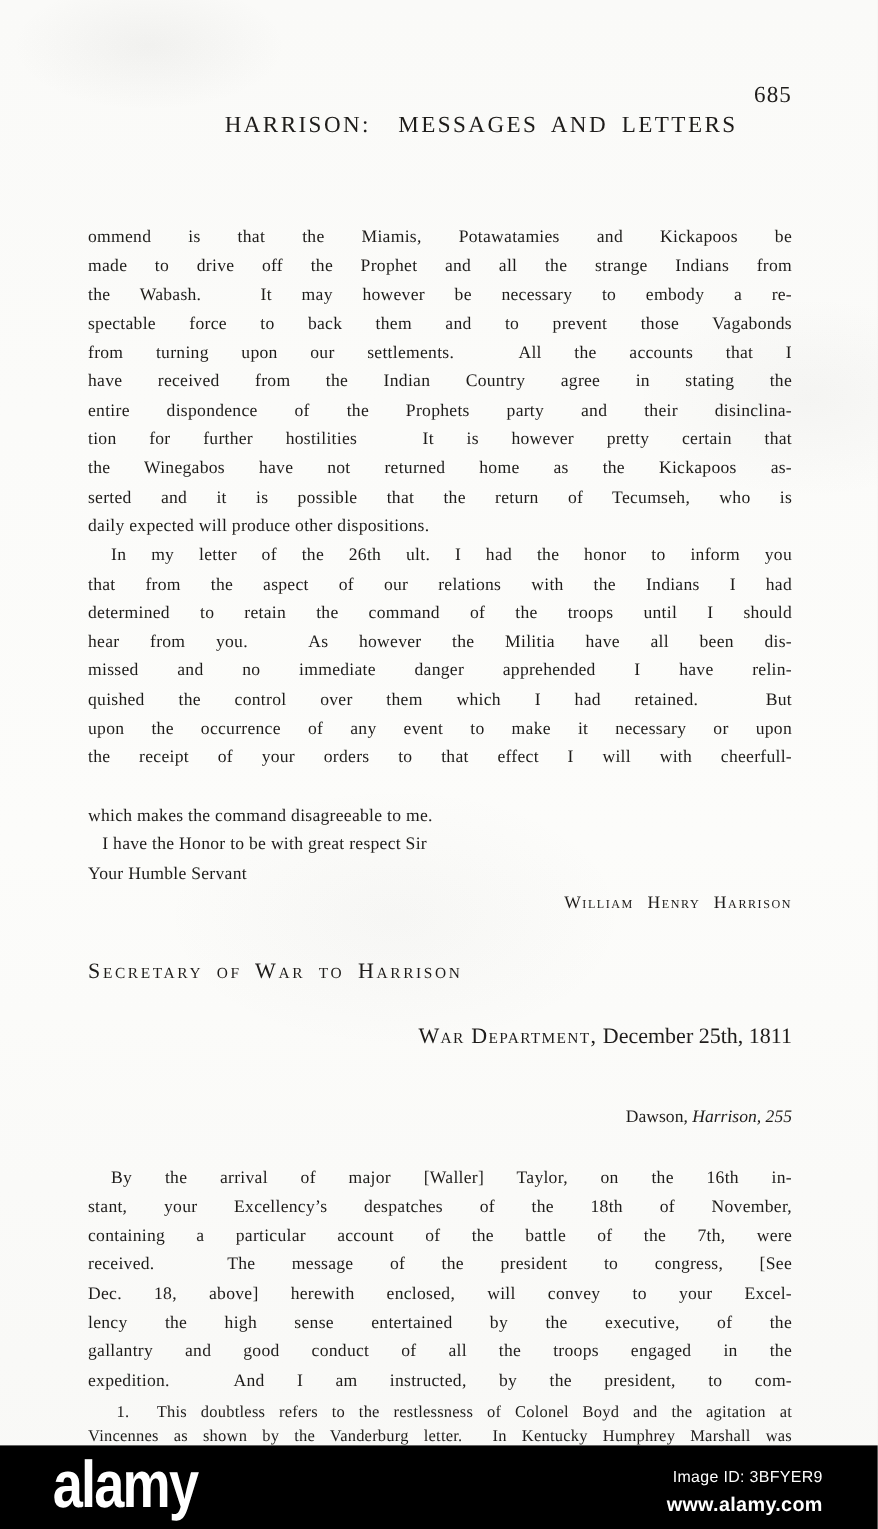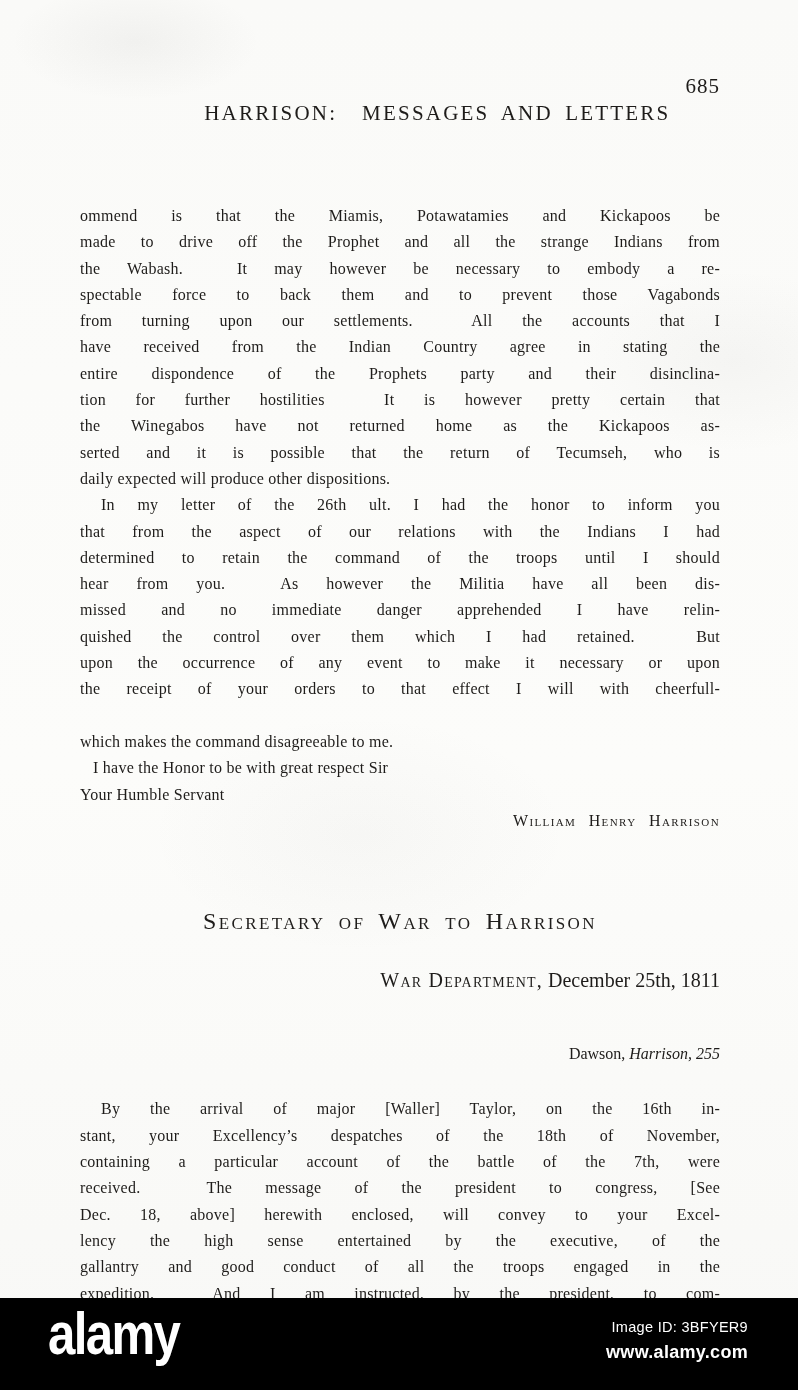--- a/index.html
+++ b/index.html
@@ -36,37 +36,37 @@
   .ind-sm{text-indent:13px;}
   .center{}
   .sc{font-variant:small-caps;}
   .para{margin:0;}
   .p1{margin-top:22px;}
   .signature{
     text-align:right;font-variant:small-caps;letter-spacing:1.4px;word-spacing:7px;
   }
   .addressee{margin-top:10px;}
   .section-heading{
-    margin-top:38px;font-size:24px;line-height:26px;text-align:center;
+    font-size:20px;line-height:26px;text-align:left;
     font-variant:small-caps;letter-spacing:2.4px;word-spacing:5px;
   }
   .dateline{margin-top:7px;font-size:20px;line-height:26px;text-align:right;white-space:pre-wrap;}
   .dateline .sc{letter-spacing:1.2px;}
   .citation{font-size:16px;line-height:23px;text-align:right;white-space:pre-wrap;}
   .salutation{font-size:20px;line-height:25px;font-variant:small-caps;letter-spacing:.8px;}
   .p3{margin-top:8px;}
   .footnote{margin-top:4px;}
   .fn-ln{
     font-size:15px;line-height:22px;height:22px;overflow:hidden;
     white-space:pre-wrap;letter-spacing:.2px;
   }
   .fn-ind{text-indent:26px;}
   
   .alamy-bar{
-    position:absolute;left:0;right:0;bottom:0;height:92px;background:#000;
+    position:absolute;left:0;right:0;bottom:0;height:76px;background:#000;
     font-family:"Liberation Sans","DejaVu Sans",sans-serif;color:#fff;
   }
   .alamy-logo{
     position:absolute;left:48px;top:6px;font-weight:bold;font-size:60px;
     letter-spacing:-2px;transform:scaleX(.82);transform-origin:left top;
     line-height:60px;
   }
   .alamy-meta{position:absolute;right:50px;top:21px;text-align:right;}
   .alamy-id{font-size:14.5px;letter-spacing:.3px;}
   .alamy-url{font-size:18px;font-weight:bold;margin-top:7px;letter-spacing:.3px;}

